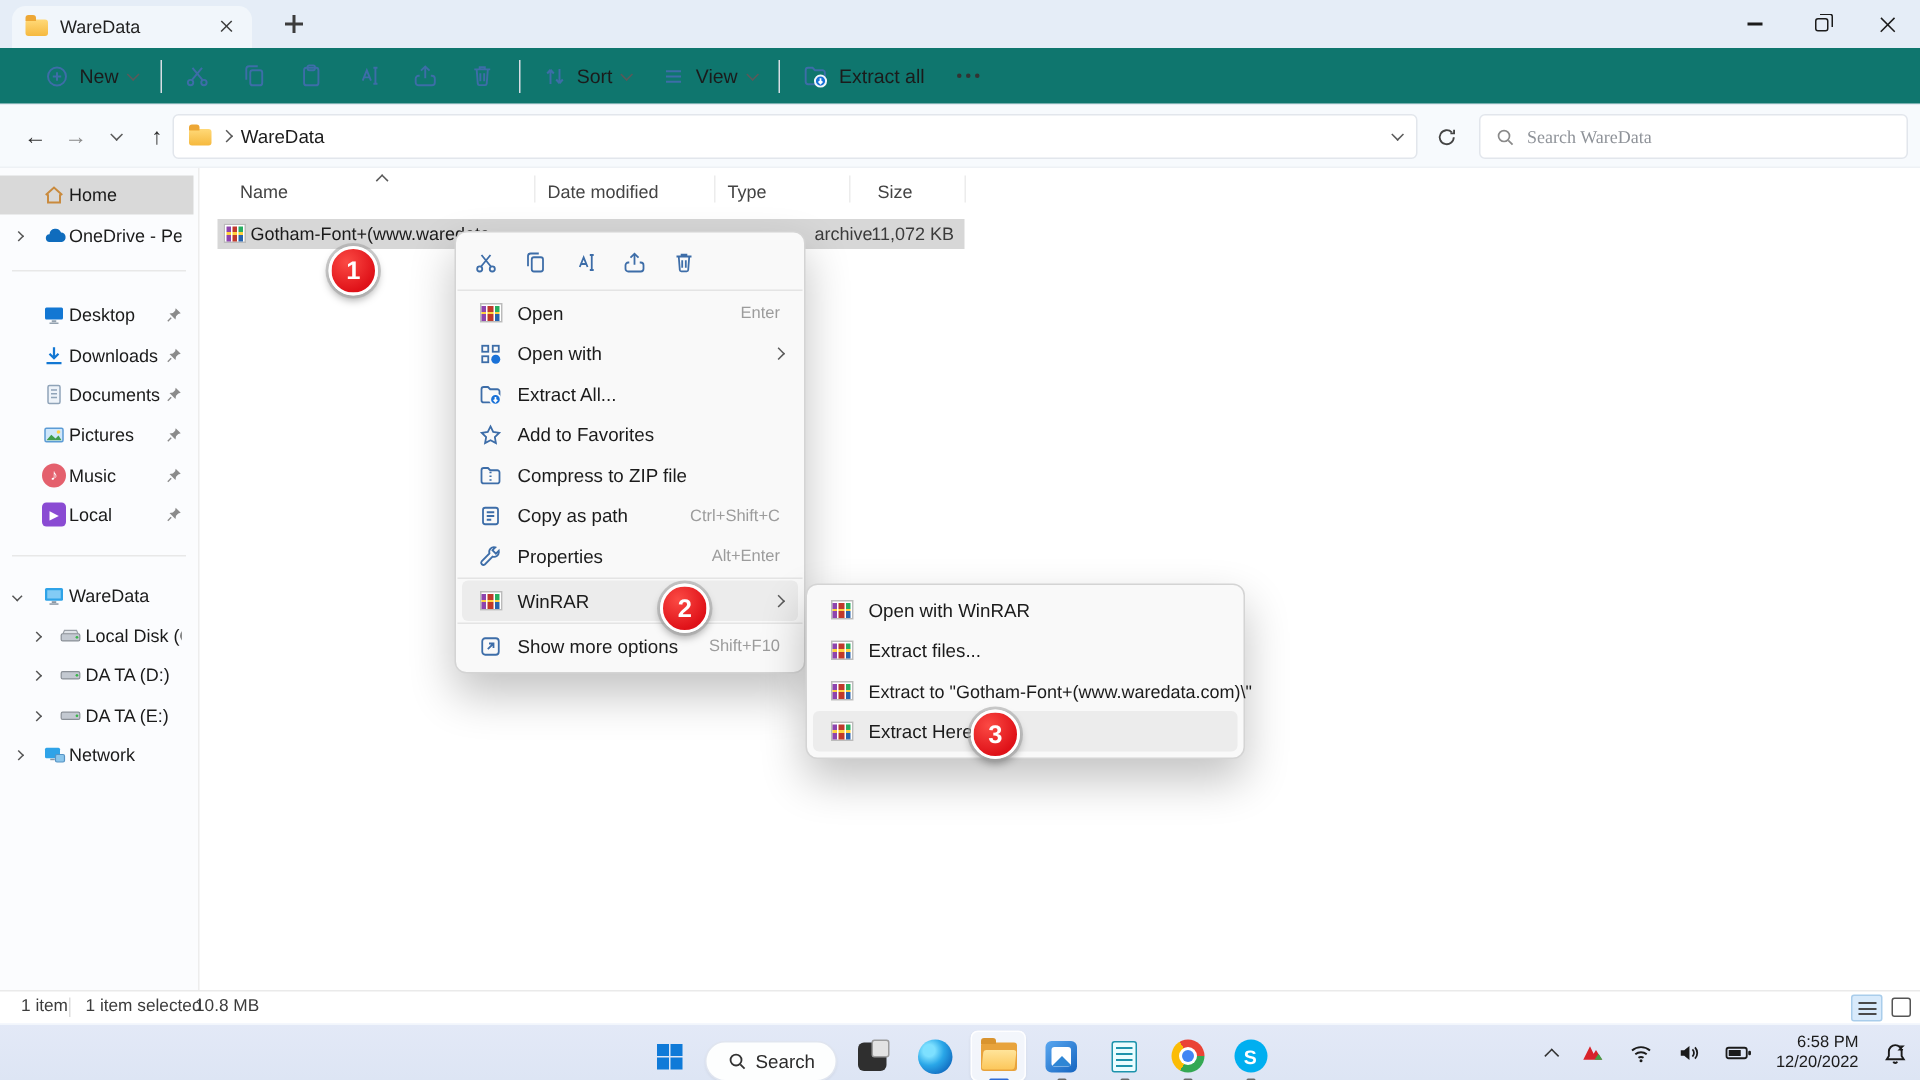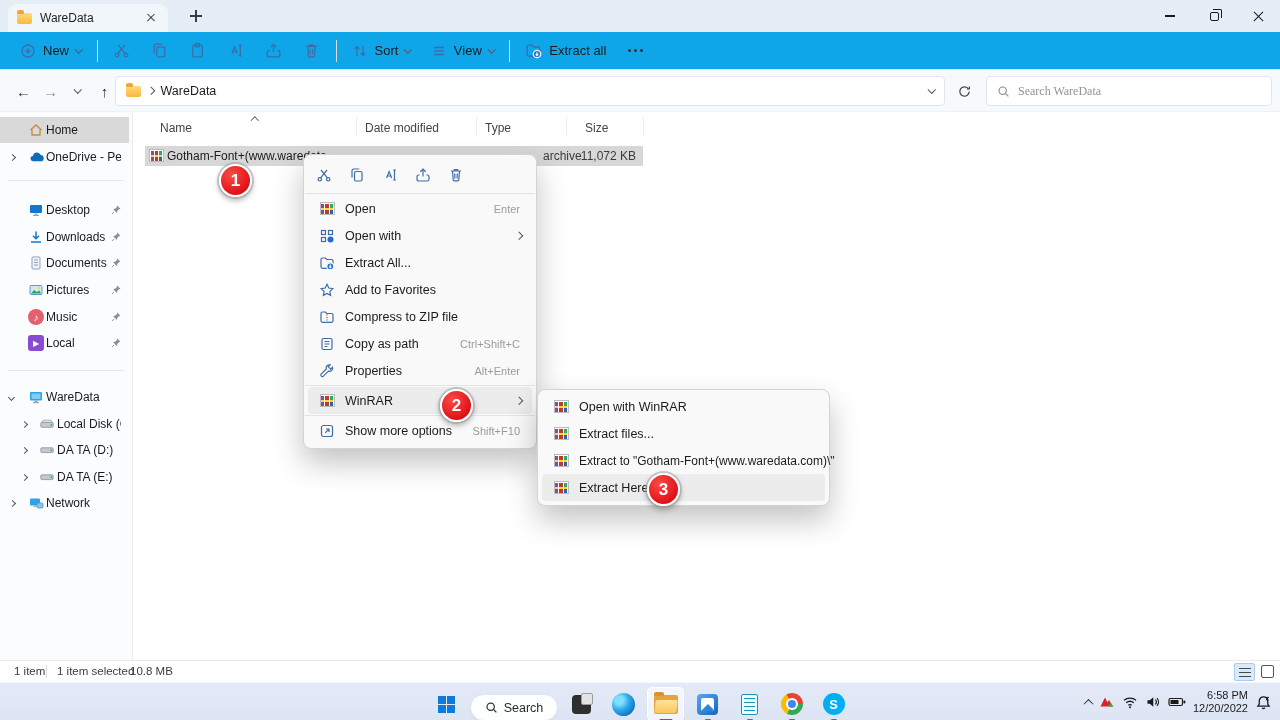--- a/index.html
+++ b/index.html
@@ -22,21 +22,21 @@
   .win-controls{position:absolute;right:0;top:0;height:32px;display:flex}
   .wc{width:44px;height:32px;display:flex;align-items:center;justify-content:center}
   .ic-min{width:10px;height:1.3px;background:#1b1b1b}
   .ic-restore{width:9px;height:9px;border:1.1px solid #1b1b1b;border-radius:2px;position:relative}
   .ic-restore::before{content:'';position:absolute;top:-3.2px;left:2.2px;width:8px;height:8px;border-top:1.1px solid #1b1b1b;border-right:1.1px solid #1b1b1b;border-radius:0 2px 0 0}
   .ic-close{position:relative;width:13px;height:13px}
   .ic-close::before,.ic-close::after{content:'';position:absolute;left:0;top:6px;width:13px;height:1.2px;background:#1b1b1b}
   .ic-close::before{transform:rotate(45deg)}.ic-close::after{transform:rotate(-45deg)}
 
   
-  .toolbar{position:absolute;left:0;top:32px;right:0;height:38px;background:#0ea5e9;display:flex;align-items:center;padding:0 10px;border-bottom:1px solid #e6ebf2}
+  .toolbar{position:absolute;left:0;top:32px;right:0;height:38px;background:#0f766e;display:flex;align-items:center;padding:0 20px;border-bottom:1px solid #e6ebf2}
   .tbtn{display:flex;align-items:center;gap:7px;height:30px;padding:0 10px;border-radius:4px;font-size:13px;color:#1b1b1b}
   .tico{width:38px;height:30px;display:flex;align-items:center;justify-content:center;border-radius:4px}
   .tsep{width:1px;height:22px;background:#d8dde4;margin:0 5px}
   .chev{display:inline-block;width:5.5px;height:5.5px;border-right:1.3px solid #5a5a5a;border-bottom:1.3px solid #5a5a5a}
   .chev.down{transform:rotate(45deg) translate(-1px,-1px)}
   .chev.right{transform:rotate(-45deg)}
   .chev.up{transform:rotate(-135deg)}
   svg.oi{display:block}
   .dots3{display:flex;gap:3px}.dots3 i{width:3px;height:3px;border-radius:50%;background:#333}
 
@@ -121,21 +121,21 @@
   .expl .b2{position:absolute;left:1px;top:5px;width:22px;height:13px;background:linear-gradient(#ffe49a,#fcc75b);border-radius:2px 2px 2px 2px;transform:skewX(-6deg)}
   .photosicon{position:relative;width:21px;height:21px;border-radius:4px;background:linear-gradient(135deg,#5aa7f0,#1565c0);display:flex;align-items:center;justify-content:center}
   .photosicon i{position:relative;width:13px;height:13px;background:#fff;border-radius:2px;overflow:hidden;display:block}
   .photosicon i::after{content:'';position:absolute;left:0;bottom:0;border-left:7px solid transparent;border-right:7px solid transparent;border-bottom:7px solid #2e86d5}
   .notepadicon{position:relative;width:17px;height:21px;background:#eafdff;border:1.5px solid #1d93ac;border-radius:2px;padding:3px 2px 2px}
   .notepadicon i{display:block;width:100%;height:100%;background:repeating-linear-gradient(#1d93ac 0 1.4px,transparent 1.4px 4px)}
   .chromeicon{position:relative;width:22px;height:22px;border-radius:50%;background:conic-gradient(from -30deg,#ea4335 0 33%,#34a853 0 66%,#fbbc05 0 100%)}
   .chromeicon::before{content:'';position:absolute;left:5px;top:5px;width:12px;height:12px;border-radius:50%;background:#fff}
   .chromeicon::after{content:'';position:absolute;left:7px;top:7px;width:8px;height:8px;border-radius:50%;background:#4285f4}
   .skypeicon{width:22px;height:22px;border-radius:50%;background:#00aff0;color:#fff;font-weight:bold;font-size:13px;display:flex;align-items:center;justify-content:center}
-  .tray{position:absolute;right:8px;top:0;height:38px;display:flex;align-items:center;gap:7px}
+  .tray{position:absolute;right:8px;top:0;height:38px;display:flex;align-items:center;gap:16px}
   .tchev{width:7px;height:7px;border-right:1.4px solid #333;border-bottom:1.4px solid #333;transform:rotate(-135deg) translate(-1px,-1px)}
   .clock{font-size:11px;color:#1b1b1b;text-align:right;line-height:13px}
   .trayico{display:flex;align-items:center;justify-content:center}
 </style>
 </head>
 <body>
 
 <div class="screen">
 
   <div class="titlebar">

